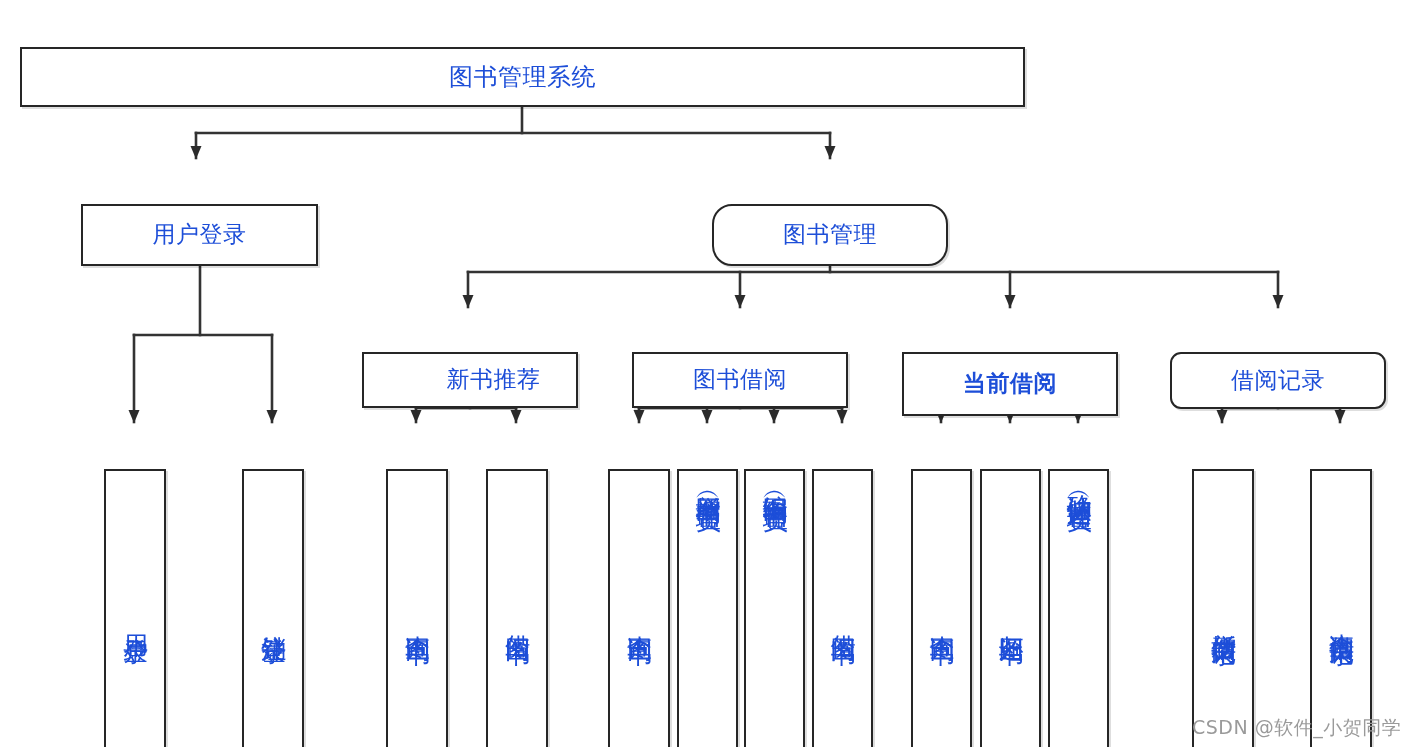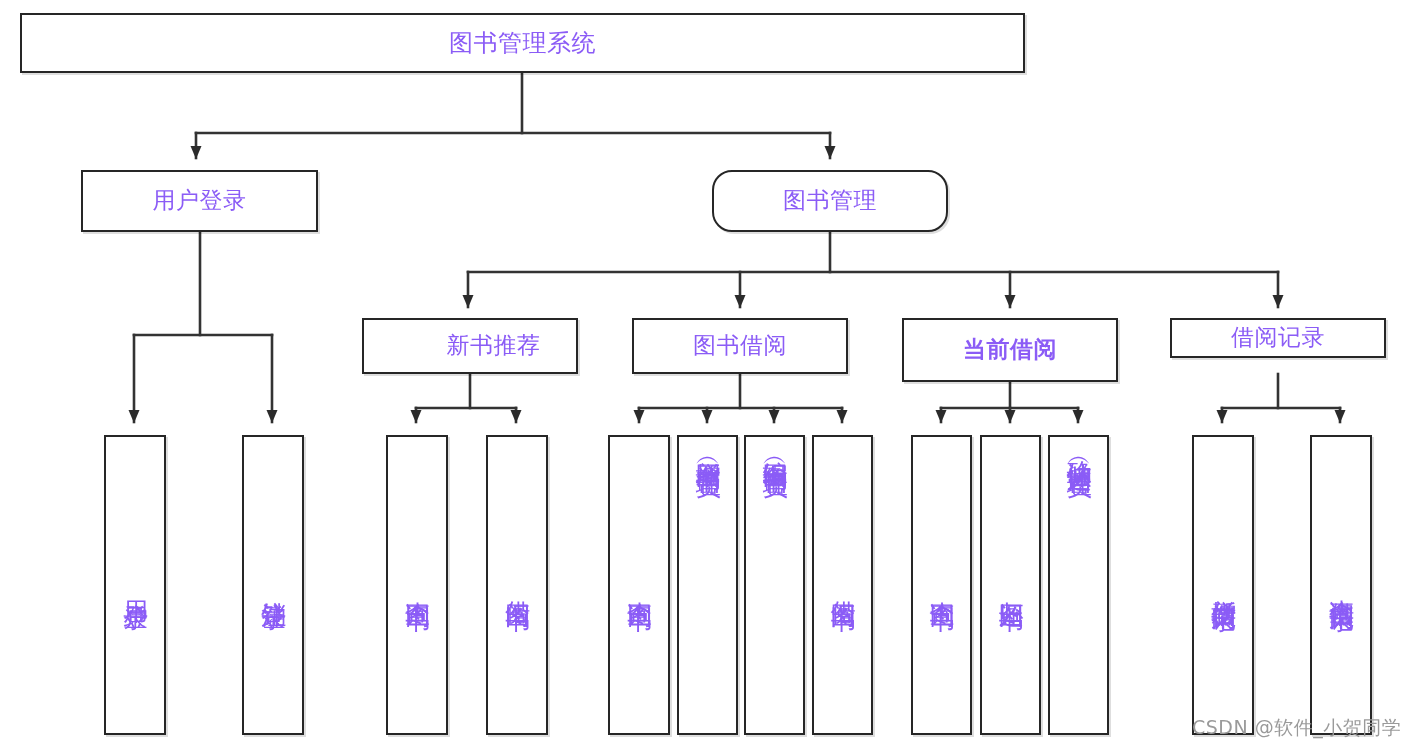--- a/index.html
+++ b/index.html
@@ -26,22 +26,23 @@
     height: 747px;
   }
   .node {
     position: absolute;
     box-sizing: border-box;
     background: #ffffff;
     border: 2.5px solid #262626;
     display: flex;
     align-items: center;
     justify-content: center;
-    color: #8b5cf6;
+    color: #1d4ed8;
     box-shadow: 2px 2px 0 rgba(0,0,0,0.13);
+    margin-top: 34px;
   }
   .node-label {
     display: block;
     text-align: center;
     line-height: 1.18;
     white-space: nowrap;
   }
   
   .node.h .node-label {
     font-size: 23px;
@@ -151,21 +152,21 @@
 
   <div class="node h" style="left:362px; top:318px; width:216px; height:56px;padding-left:47px;">
     <span class="node-label">新书推荐</span>
   </div>
   <div class="node h" style="left:632px; top:318px; width:216px; height:56px;">
     <span class="node-label">图书借阅</span>
   </div>
   <div class="node h" style="left:902px; top:318px; width:216px; height:64px;font-weight:bold;">
     <span class="node-label">当前借阅</span>
   </div>
-  <div class="node h" style="left:1170px; top:318px; width:216px; height:40px;">
+  <div class="node h" style="left:1170px; top:318px; width:216px; height:57px;border-radius:11px;">
     <span class="node-label">借阅记录</span>
   </div>
 
   <div class="node v mid" style="left:104px; top:435px; width:62px; height:300px;">
     <span class="node-label">用户登录</span>
   </div>
   <div class="node v mid" style="left:242px; top:435px; width:62px; height:300px;">
     <span class="node-label">注销登录</span>
   </div>
 

